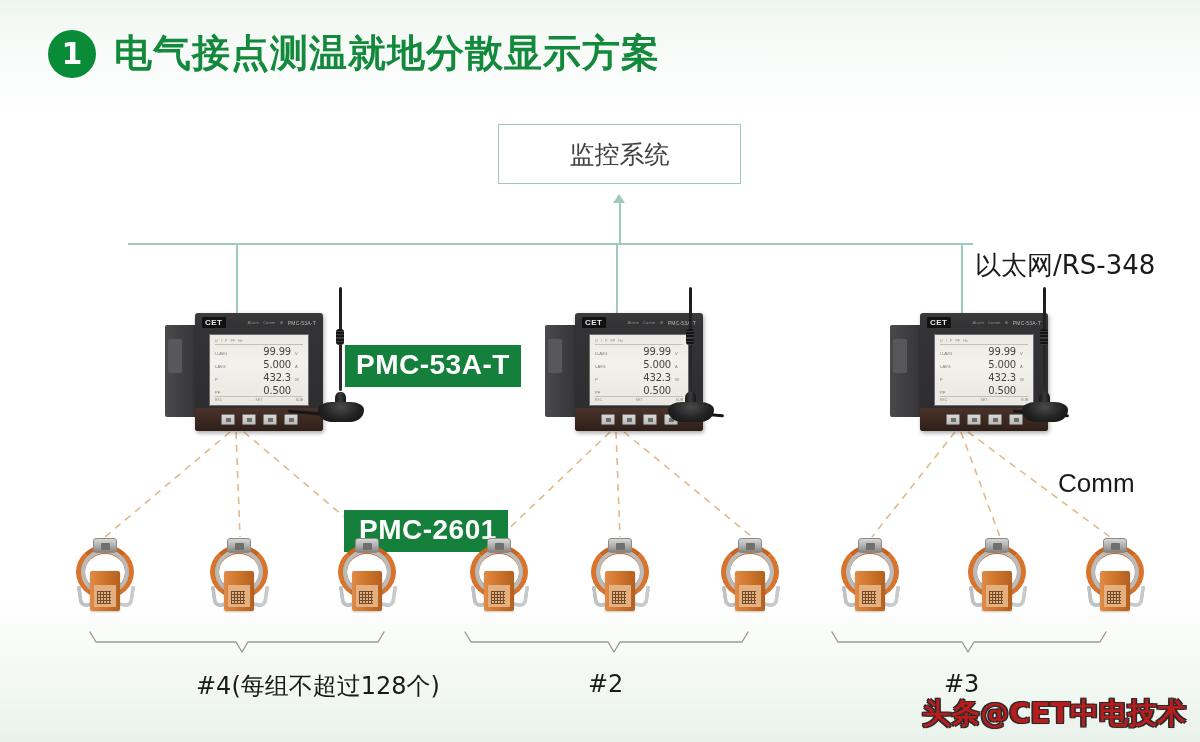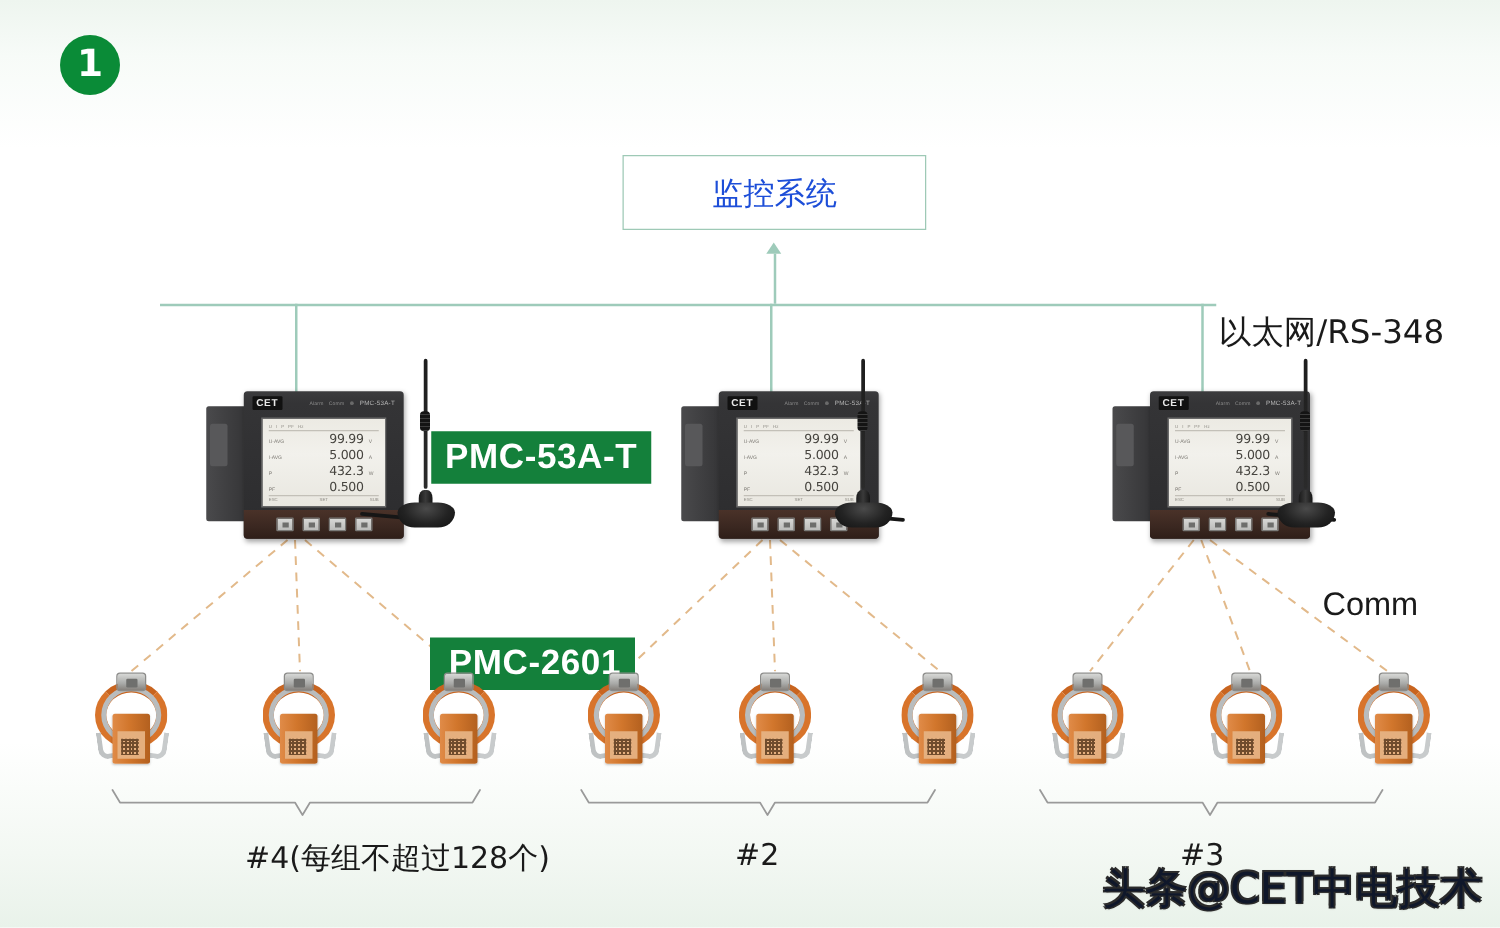--- a/index.html
+++ b/index.html
@@ -62,21 +62,21 @@
     position: absolute;
     left: 498px;
     top: 124px;
     width: 243px;
     height: 60px;
     border: 1.5px solid #9ec9b6;
     background: #ffffff;
     display: flex;
     align-items: center;
     justify-content: center;
-    color: #1d4ed8;
+    color: #404040;
     font-size: 25px;
     font-family: "DejaVu Sans", sans-serif;
   }
 
   
   .line { position: absolute; background: #9ecbba; }
   .vline { width: 1.5px; }
   .hline { height: 1.5px; }
 
   .arrow-up {
@@ -373,38 +373,39 @@
     color: #1a1a1a;
     white-space: nowrap;
     font-family: "DejaVu Sans", sans-serif;
   }
 
   
   .watermark {
     position: absolute;
     right: 14px;
     bottom: 8px;
-    font-size: 34px;
-    font-weight: normal;
-    color: #0f172a;
+    font-size: 29px;
+    font-weight: bold;
+    color: #b91c1c;
     text-shadow:
       -1.4px -1.4px 0 #2b2b2b, 1.4px -1.4px 0 #2b2b2b,
       -1.4px  1.4px 0 #2b2b2b, 1.4px  1.4px 0 #2b2b2b,
        0 0 2px #2b2b2b;
     font-family: "DejaVu Sans", sans-serif;
     white-space: nowrap;
   }
 </style>
 </head>
 <body>
 
 <div id="stage">
 
   <div class="title-row">
     <div class="num-badge">1</div>
+    <div class="title-text">电气接点测温就地分散显示方案</div>
   </div>
 
   <div class="mon-box">
     <span>监控系统</span>
   </div>
 
   <div class="line vline" style="left:619px; top:203px; height:40px;"></div>
   <div class="arrow-up" style="left:613px; top:194px;"></div>
 
   <div class="line hline" style="left:128px; top:243px; width:845px;"></div>

